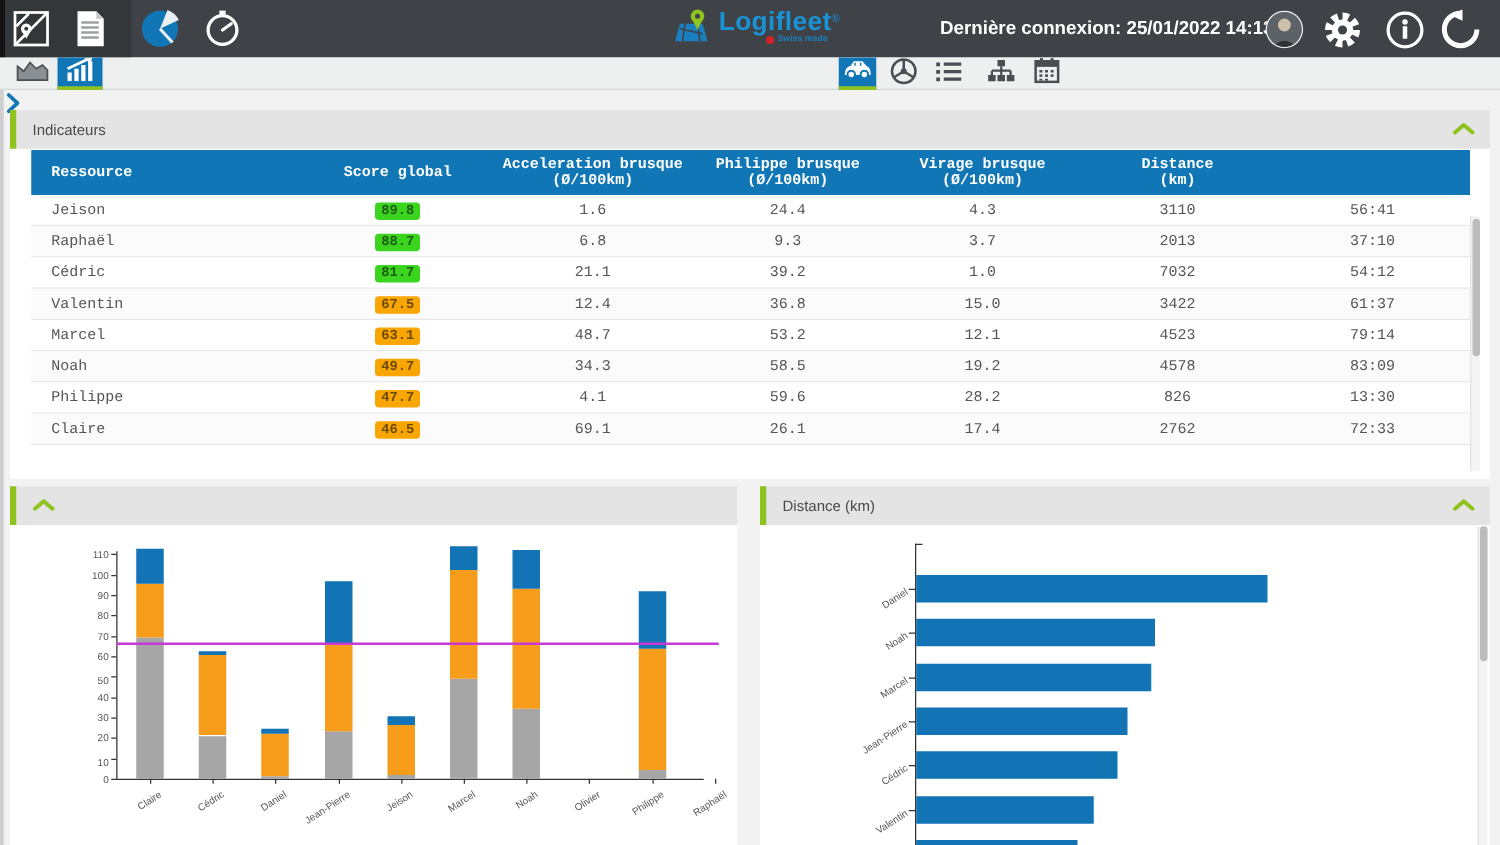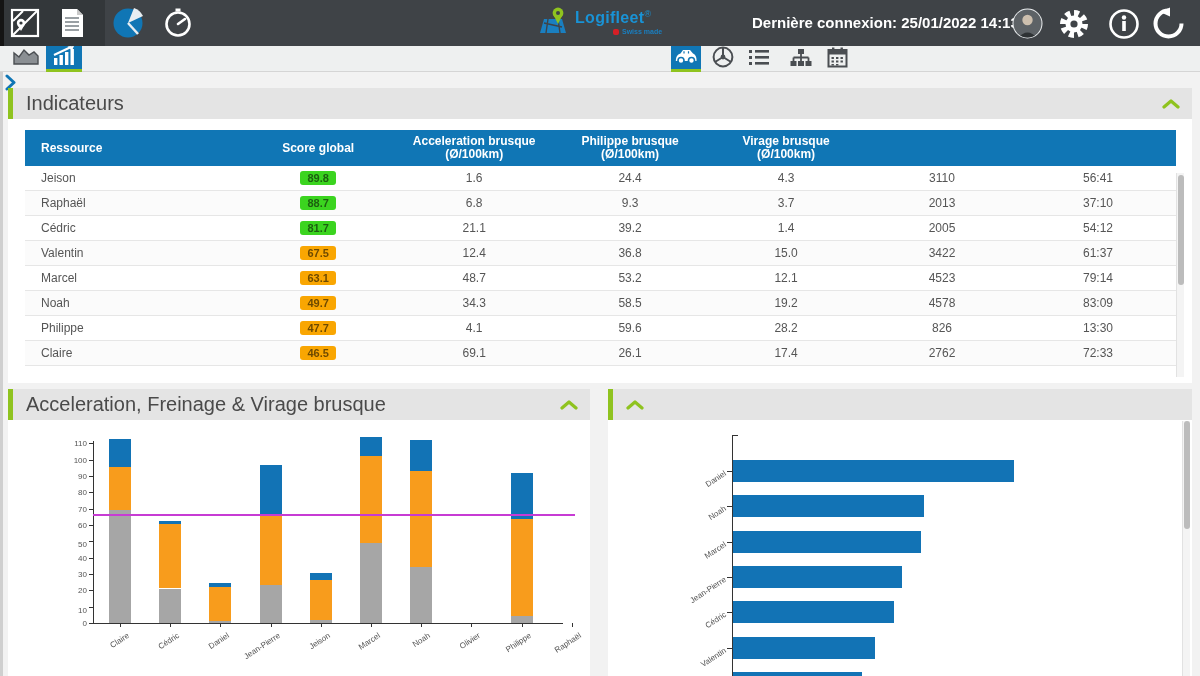--- a/index.html
+++ b/index.html
@@ -6,43 +6,43 @@
   body { font-family:"Liberation Sans", sans-serif; background:#888; }
   .screen { position:relative; width:1200px; height:676px; overflow:hidden; background:#f2f2f2; }
 
   
   .navbar { position:absolute; left:0; top:0; width:1200px; height:46px; background:#3f4347; }
   .nav-left-box { position:absolute; left:0; top:0; width:105px; height:46px; background:#33373a; }
   .nav-edge { position:absolute; left:0; top:0; width:4px; height:46px; background:#141414; }
   .nav-tab { position:absolute; top:8px; width:32px; height:32px; cursor:pointer; }
   .nav-right-btn { position:absolute; top:8px; width:32px; height:32px; cursor:pointer; }
   .logo { position:absolute; left:538px; top:5px; display:flex; align-items:flex-start; }
-  .logo-text { color:#1993d6; font-size:16px; font-weight:bold; line-height:26px; letter-spacing:.3px; }
+  .logo-text { color:#1993d6; font-size:21px; font-weight:bold; line-height:26px; letter-spacing:.3px; }
   .logo-reg { color:#1993d6; font-size:9px; vertical-align:super; }
   .logo-sub { display:flex; align-items:center; gap:3px; margin-left:38px; margin-top:-3px; }
   .logo-sub span { color:#1a7fc0; font-size:7px; font-weight:bold; }
   .swiss-dot { width:6px; height:6px; background:#d61f26; border-radius:2px; display:inline-block; }
   .conn-text { position:absolute; left:752px; top:14px; color:#fff; font-size:15px; font-weight:bold; }
 
   
   .toolbar2 { position:absolute; left:0; top:46px; width:1200px; height:26px; background:#eef0f0; border-bottom:1px solid #d5d5d5; }
   .tb-btn { position:absolute; top:0; height:26px; display:flex; align-items:center; justify-content:center; cursor:pointer; }
   .tb-active { background:#1076b5; border-bottom:3px solid #8fc31f; }
 
   .left-strip { position:absolute; left:0; top:72px; width:3px; height:604px; background:#cfcfcf; }
   .expand-chevron { position:absolute; left:5px; top:74px; cursor:pointer; }
 
   
   .panel { position:absolute; background:#fff; }
   .panel-header { height:31px; background:#e4e4e4; border-left:5px solid #8fc31f; display:flex; align-items:center; padding:0 12px 0 13px; }
-  .panel-title { font-size:20px; color:#4a4a4a; flex:1; }
+  .panel-title { font-size:12px; color:#4a4a4a; flex:1; }
   .collapse-btn { cursor:pointer; display:flex; align-items:center; }
 
   
-  .tbl { position:absolute; left:17px; top:42px; width:1151px; }
+  .tbl { position:absolute; left:17px; top:32px; width:1151px;font-family:Liberation Mono, monospace; }
   .thead { display:flex; background:#1076b5; color:#fff; height:36px; align-items:center; }
   .th { font-size:12px; font-weight:bold; text-align:center; line-height:13px; }
   .th .l2 { font-weight:bold; }
   .th0 { text-align:left; padding-left:16px; }
   .trow { display:flex; height:25px; align-items:center; border-bottom:1px solid #e6e6e6; background:#fff; cursor:pointer; }
   .trow:nth-child(even) { background:#fbfbfb; }
   .td { font-size:12px; color:#555; text-align:center; }
   .td0 { text-align:left; padding-left:16px; }
   .cw0 { width:18.7%; } .cw { width:13.55%; }
   .badge { display:inline-block; min-width:36px; padding:1px 3px; border-radius:3px; font-size:11px; font-weight:bold; text-align:center; }
@@ -254,20 +254,24 @@
             <div class="l2">(Ø/100km)</div>
           </div>
           <div class="th cw">
             <div>Philippe brusque</div>
             <div class="l2">(Ø/100km)</div>
           </div>
           <div class="th cw">
             <div>Virage brusque</div>
             <div class="l2">(Ø/100km)</div>
           </div>
+          <div class="th cw">
+            <div>Distance</div>
+            <div class="l2">(km)</div>
+          </div>
         </div>
       <div>
           <div class="trow">
             <div class="td td0 cw0">Jeison</div>
             <div class="td cw"><span class="badge green">89.8</span></div>
             <div class="td cw">1.6</div>
             <div class="td cw">24.4</div>
             <div class="td cw">4.3</div>
             <div class="td cw">3110</div>
             <div class="td cw">56:41</div>
@@ -279,22 +283,22 @@
             <div class="td cw">9.3</div>
             <div class="td cw">3.7</div>
             <div class="td cw">2013</div>
             <div class="td cw">37:10</div>
           </div>
           <div class="trow">
             <div class="td td0 cw0">Cédric</div>
             <div class="td cw"><span class="badge green">81.7</span></div>
             <div class="td cw">21.1</div>
             <div class="td cw">39.2</div>
-            <div class="td cw">1.4</div>
-            <div class="td cw">2005</div>
+            <div class="td cw">1.0</div>
+            <div class="td cw">7032</div>
             <div class="td cw">54:12</div>
           </div>
           <div class="trow">
             <div class="td td0 cw0">Valentin</div>
             <div class="td cw"><span class="badge orange">67.5</span></div>
             <div class="td cw">12.4</div>
             <div class="td cw">36.8</div>
             <div class="td cw">15.0</div>
             <div class="td cw">3422</div>
             <div class="td cw">61:37</div>
@@ -337,21 +341,20 @@
           </div>
         </div>
     </div>
     <div class="v-scroll" style="right:8px; top:85px; height:204px;">
       <div class="v-thumb" style="top:2px; height:110px;"></div>
     </div>
   </div>
 
   <div class="panel" style="left:8px; top:389px; width:582px; height:300px;">
     <div class="panel-header">
-      <div class="panel-title">Acceleration, Freinage &amp; Virage brusque</div>
       <div class="collapse-btn">
         <span><svg width="18" height="10" viewBox="0 0 18 10">
           <polyline points="2,8 9,2 16,8" fill="none" stroke="#8fc31f" stroke-width="3.2" stroke-linecap="round" stroke-linejoin="round"></polyline>
         </svg></span>
       </div>
     </div>
     <div class="chart-body">
         <div class="tick-lbl" style="left: 57px; top: 199px; width: 22px;">0</div>
         <div class="axis" style="left: 81px; top: 203px; width: 4px; height: 1px;"></div>
         <div class="tick-lbl" style="left: 57px; top: 186px; width: 22px;">10</div>
@@ -423,20 +426,21 @@
         <div class="axis" style="left: 513.6px; top: 203px; width: 1px; height: 4px;"></div>
         <div class="xlab" style="left: 449.6px; top: 211px; width: 70px;">Philippe</div>
         <div class="axis" style="left: 563.8px; top: 203px; width: 1px; height: 4px;"></div>
         <div class="xlab" style="left: 499.8px; top: 211px; width: 70px;">Raphaël</div>
         <div style="position: absolute; left: 85px; top: 94.09px; width: 482px; height: 2px; background: rgb(199, 59, 212);"></div>
       </div>
   </div>
 
   <div class="panel" style="left:608px; top:389px; width:584px; height:300px;">
     <div class="panel-header">
+      <div class="panel-title">Distance (km)</div>
       <div class="collapse-btn">
         <span><svg width="18" height="10" viewBox="0 0 18 10">
           <polyline points="2,8 9,2 16,8" fill="none" stroke="#8fc31f" stroke-width="3.2" stroke-linecap="round" stroke-linejoin="round"></polyline>
         </svg></span>
       </div>
     </div>
     <div class="chart-body">
         <div class="axis" style="left: 124px; top: 15px; width: 1px; height: 280px;"></div>
         <div class="axis" style="left: 124px; top: 15px; width: 6px; height: 1px;"></div>
         <div style="position: absolute; left: 125px; top: 40px; width: 281px; height: 22px; background: rgb(18, 115, 181);"></div>

